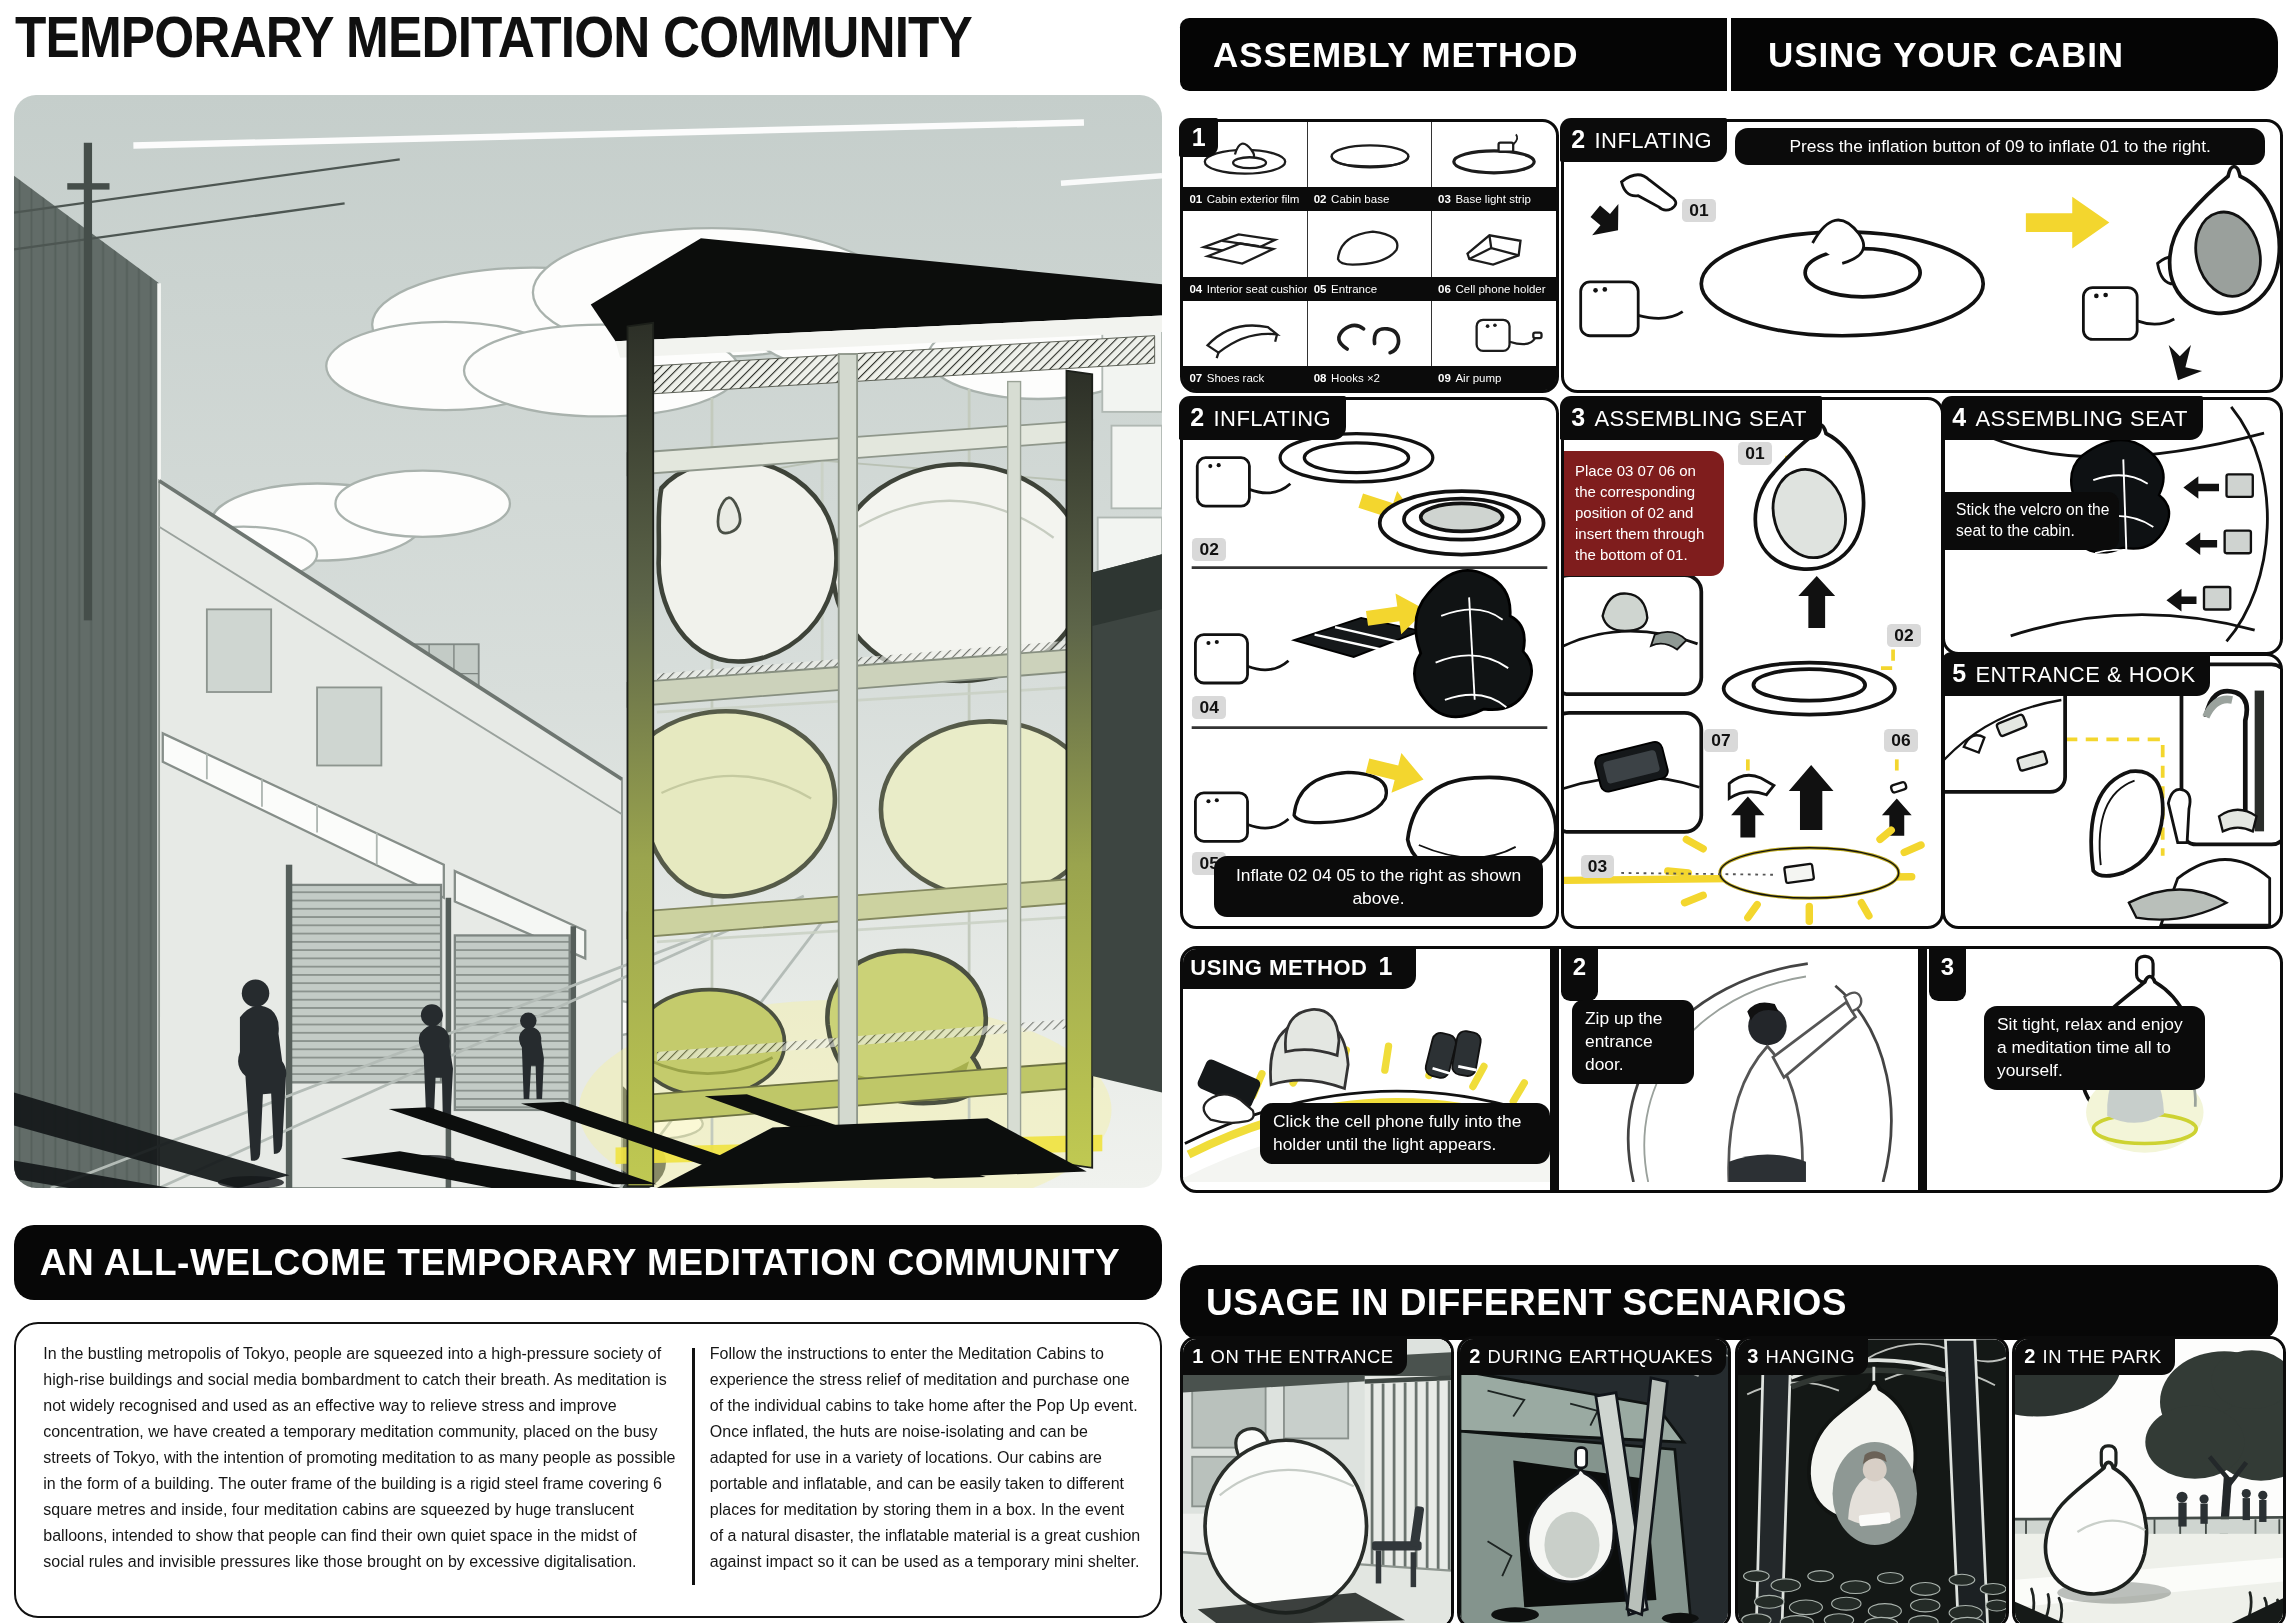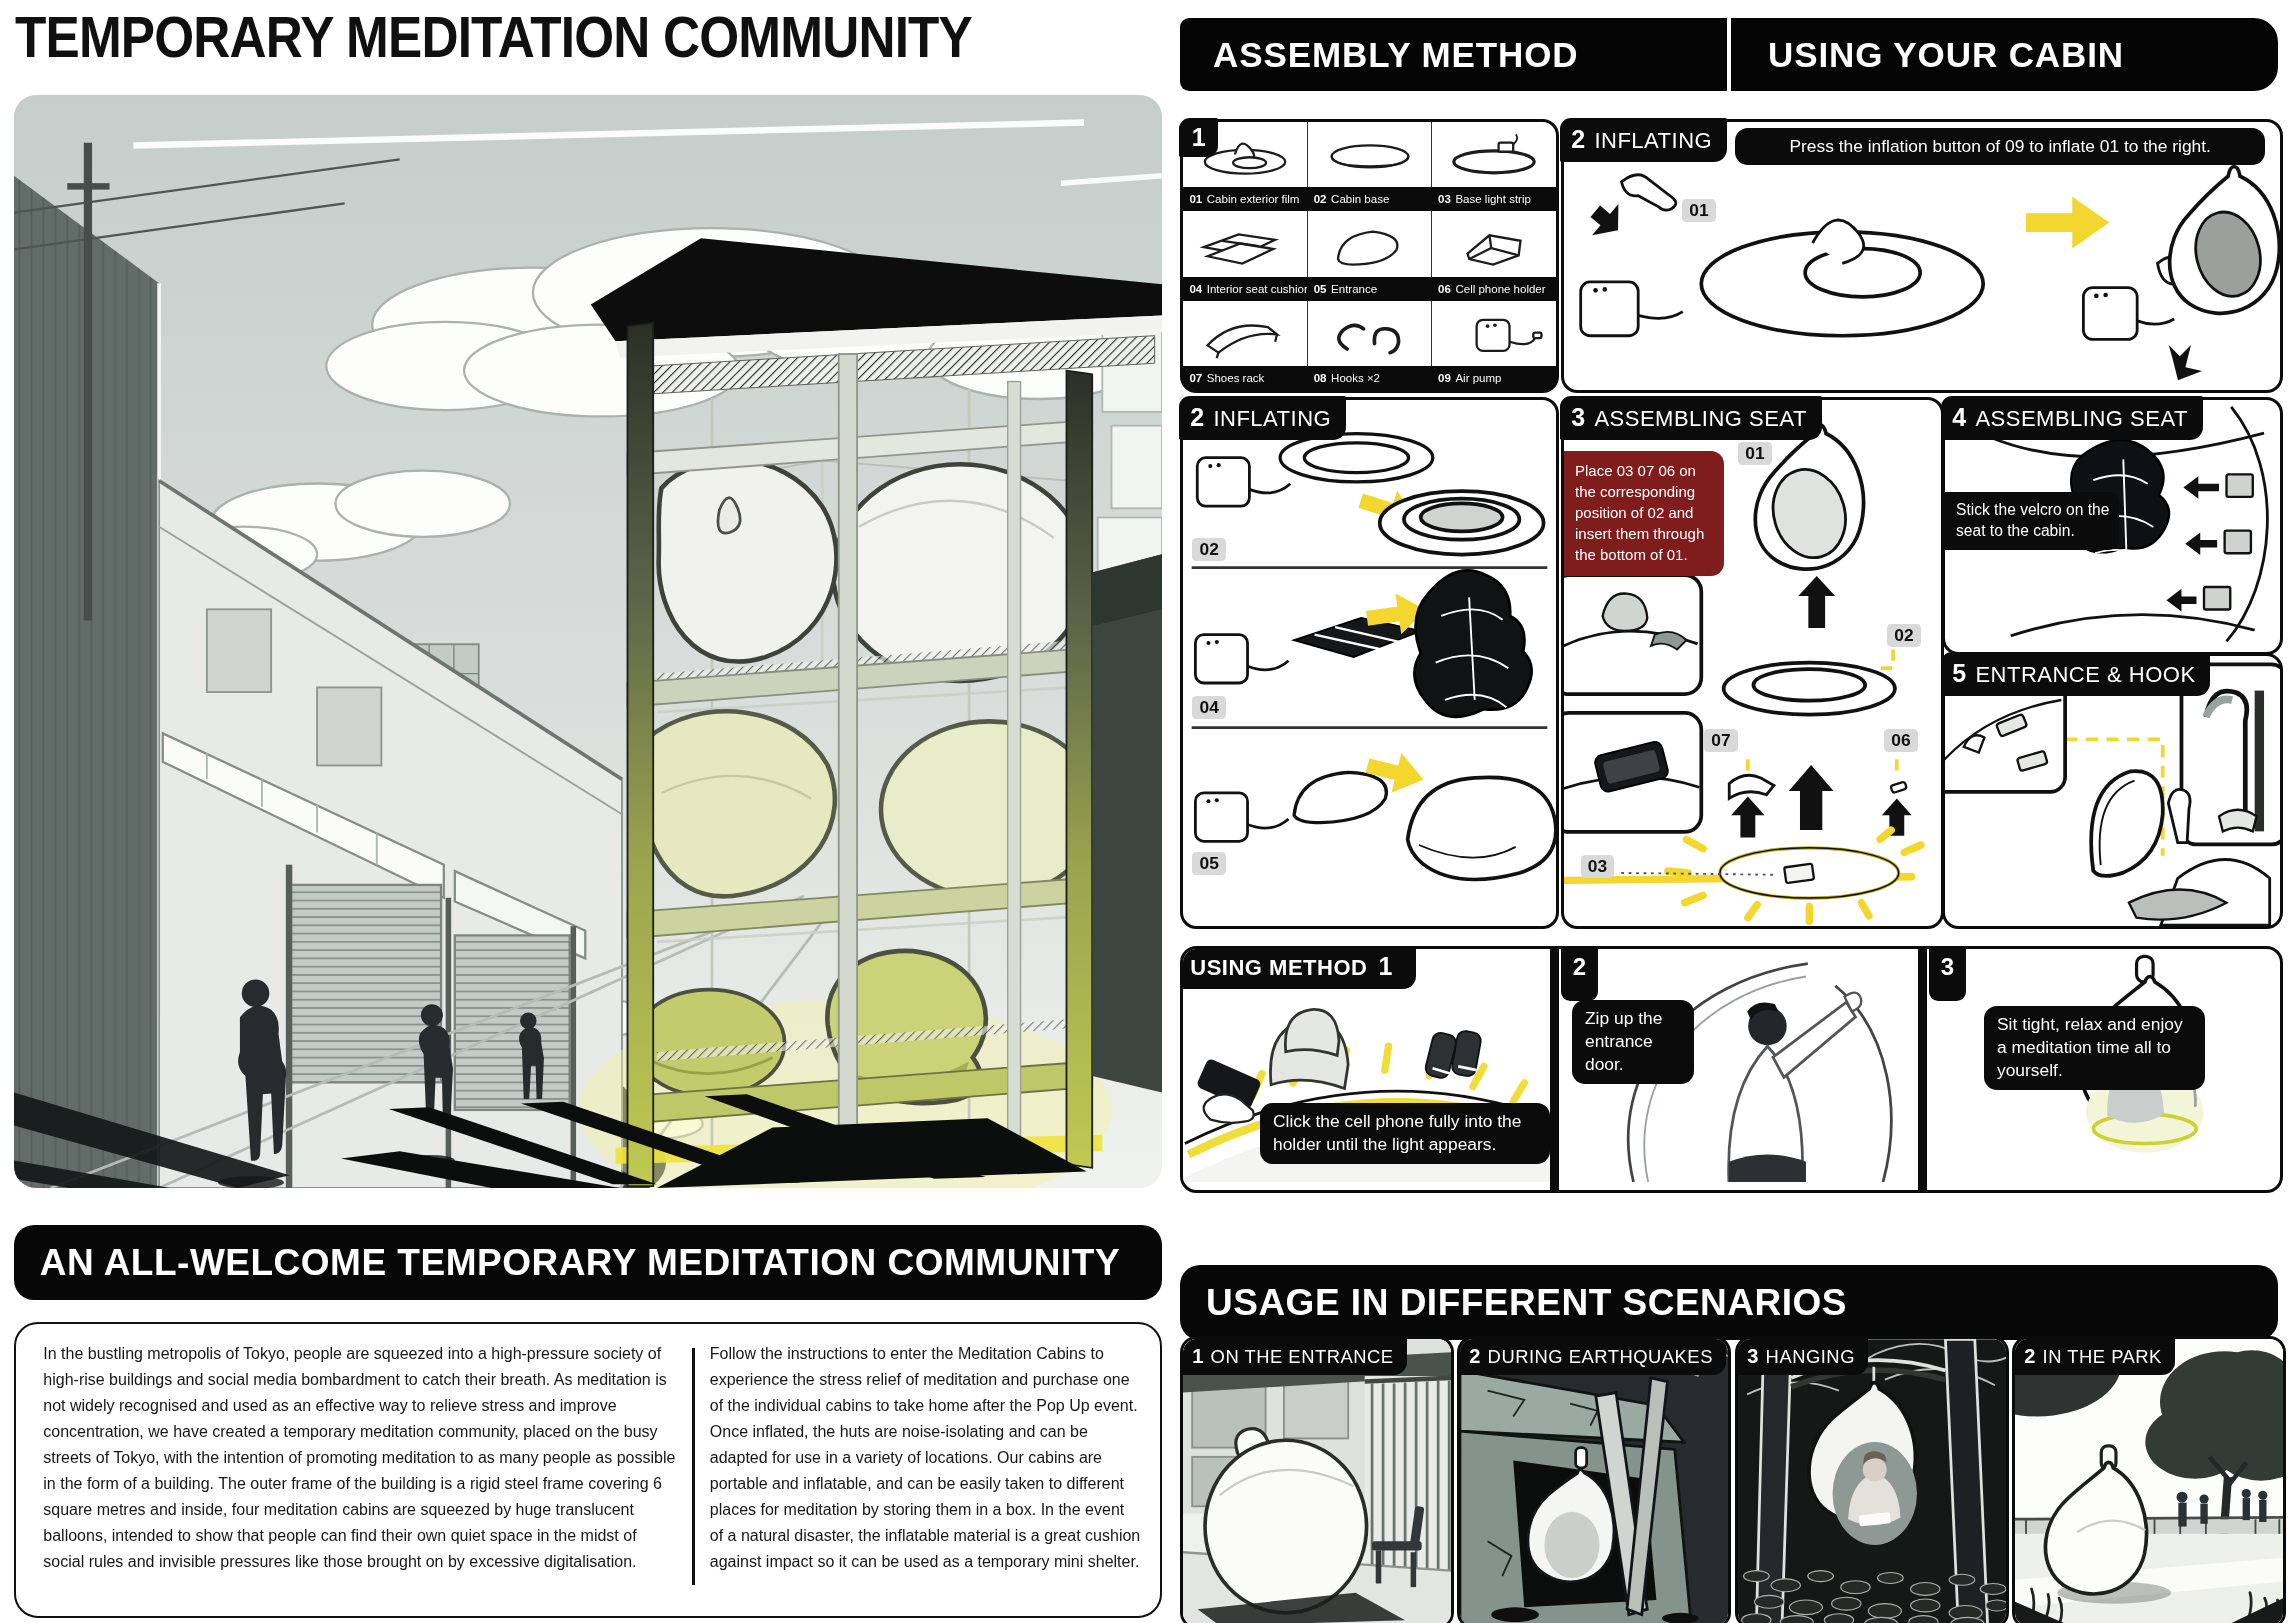--- a/index.html
+++ b/index.html
@@ -419,20 +419,21 @@
       <path d="M716,56 c3,-14 10,-14 13,0 c34,16 48,60 40,98 c-10,46 -60,62 -94,40 c-30,-20 -28,-68 -2,-96 c12,-14 26,-28 43,-42 z" fill="#fff" stroke="#111" stroke-width="4"></path>
       <ellipse cx="716" cy="140" rx="34" ry="46" fill="#9aa09c" stroke="#111" stroke-width="3" transform="rotate(-14 716 140)"></ellipse>
     </svg>
   </div>
 
   <div class="panel" style="left:1180px;top:397px;width:373px;height:526px;">
     <div class="tab" style="left:-3.7px;top:-3.7px;"><span class="n">2</span><span class="t">INFLATING</span></div>
     <span class="chip" style="left:9.2px;top:138px;">02</span>
     <span class="chip" style="left:9.2px;top:296px;">04</span>
     <span class="chip" style="left:9.2px;top:452px;">05</span>
+    <div class="cap" style="left:31px;bottom:9.2px;width:303px;text-align:center;">Inflate 02 04 05 to the right as shown above.</div>
     <svg class="artfill" viewBox="0 0 398 565">
       <line x1="8" y1="180" x2="390" y2="180" stroke="#333" stroke-width="3"></line>
       <line x1="8" y1="352" x2="390" y2="352" stroke="#333" stroke-width="3"></line>
 
       <g fill="#fff" stroke="#111" stroke-width="3">
           <rect x="14" y="62" width="56" height="52" rx="9"></rect>
           <path d="M70,96 q26,10 44,-6" fill="none"></path>
         </g>
       <circle cx="28" cy="71" r="2.2" fill="#111"></circle>
         <circle cx="37" cy="70" r="2.2" fill="#111"></circle>
@@ -633,21 +634,21 @@
       <path d="M80,254 C50,130 140,34 270,16" fill="none" stroke="#444" stroke-width="3"></path>
       <path d="M352,254 C372,180 360,90 300,40" fill="none" stroke="#444" stroke-width="3"></path>
       <path d="M96,254 C72,140 152,48 268,30" fill="none" stroke="#9aa19c" stroke-width="2"></path>
       <circle cx="226" cy="84" r="21" fill="#23262a"></circle>
       <path d="M208,78 q8,-16 30,-10 l-4,-8 q-20,-6 -30,8 z" fill="#111"></path>
       <path d="M184,254 Q180,156 226,106 Q268,150 264,254 Z" fill="#fff" stroke="#555" stroke-width="3"></path>
       <polygon points="232,118 312,58 322,74 244,140" fill="#fff" stroke="#555" stroke-width="3"></polygon>
       <path d="M310,52 q14,-10 18,2 q2,10 -10,14 z" fill="#fff" stroke="#555" stroke-width="2.5"></path>
       <path d="M184,254 l84,0 0,-22 q-42,-16 -84,0 z" fill="#2c3034"></path>
     </svg>
-    <div class="cap" style="left:389px;top:51px;width:96px;">Zip up the entrance door.</div>
+    <div class="cap" style="left:389px;top:51px;width:96px;border-radius:11px;">Zip up the entrance door.</div>
 
     <svg class="abs" style="left:744px;top:0;" width="354" height="233" viewBox="0 0 385 254">
       <rect x="228" y="8" width="18" height="28" rx="8" fill="#fff" stroke="#111" stroke-width="3.5"></rect>
       <path d="M237,36 c3,-8 8,-8 11,0 c34,20 50,64 40,106 c-11,46 -64,60 -99,36 c-31,-22 -27,-76 5,-106 c13,-13 28,-24 43,-36 z" fill="#fff" stroke="#111" stroke-width="4"></path>
       <ellipse cx="237" cy="178" rx="64" ry="44" fill="#f3f5d8"></ellipse>
       <ellipse cx="237" cy="196" rx="56" ry="16" fill="none" stroke="#cdd232" stroke-width="4"></ellipse>
       <path d="M196,182 q-2,-50 30,-60 q30,8 32,58 q-30,18 -62,2 z" fill="#c7cecb"></path>
       <circle cx="228" cy="118" r="14" fill="#c7cecb"></circle>
       <path d="M214,112 q12,-12 26,-2 l-2,-8 q-14,-8 -24,2 z" fill="#8f9791"></path>
       <path d="M272,120 q22,16 20,52" fill="none" stroke="#9aa39b" stroke-width="3"></path>

